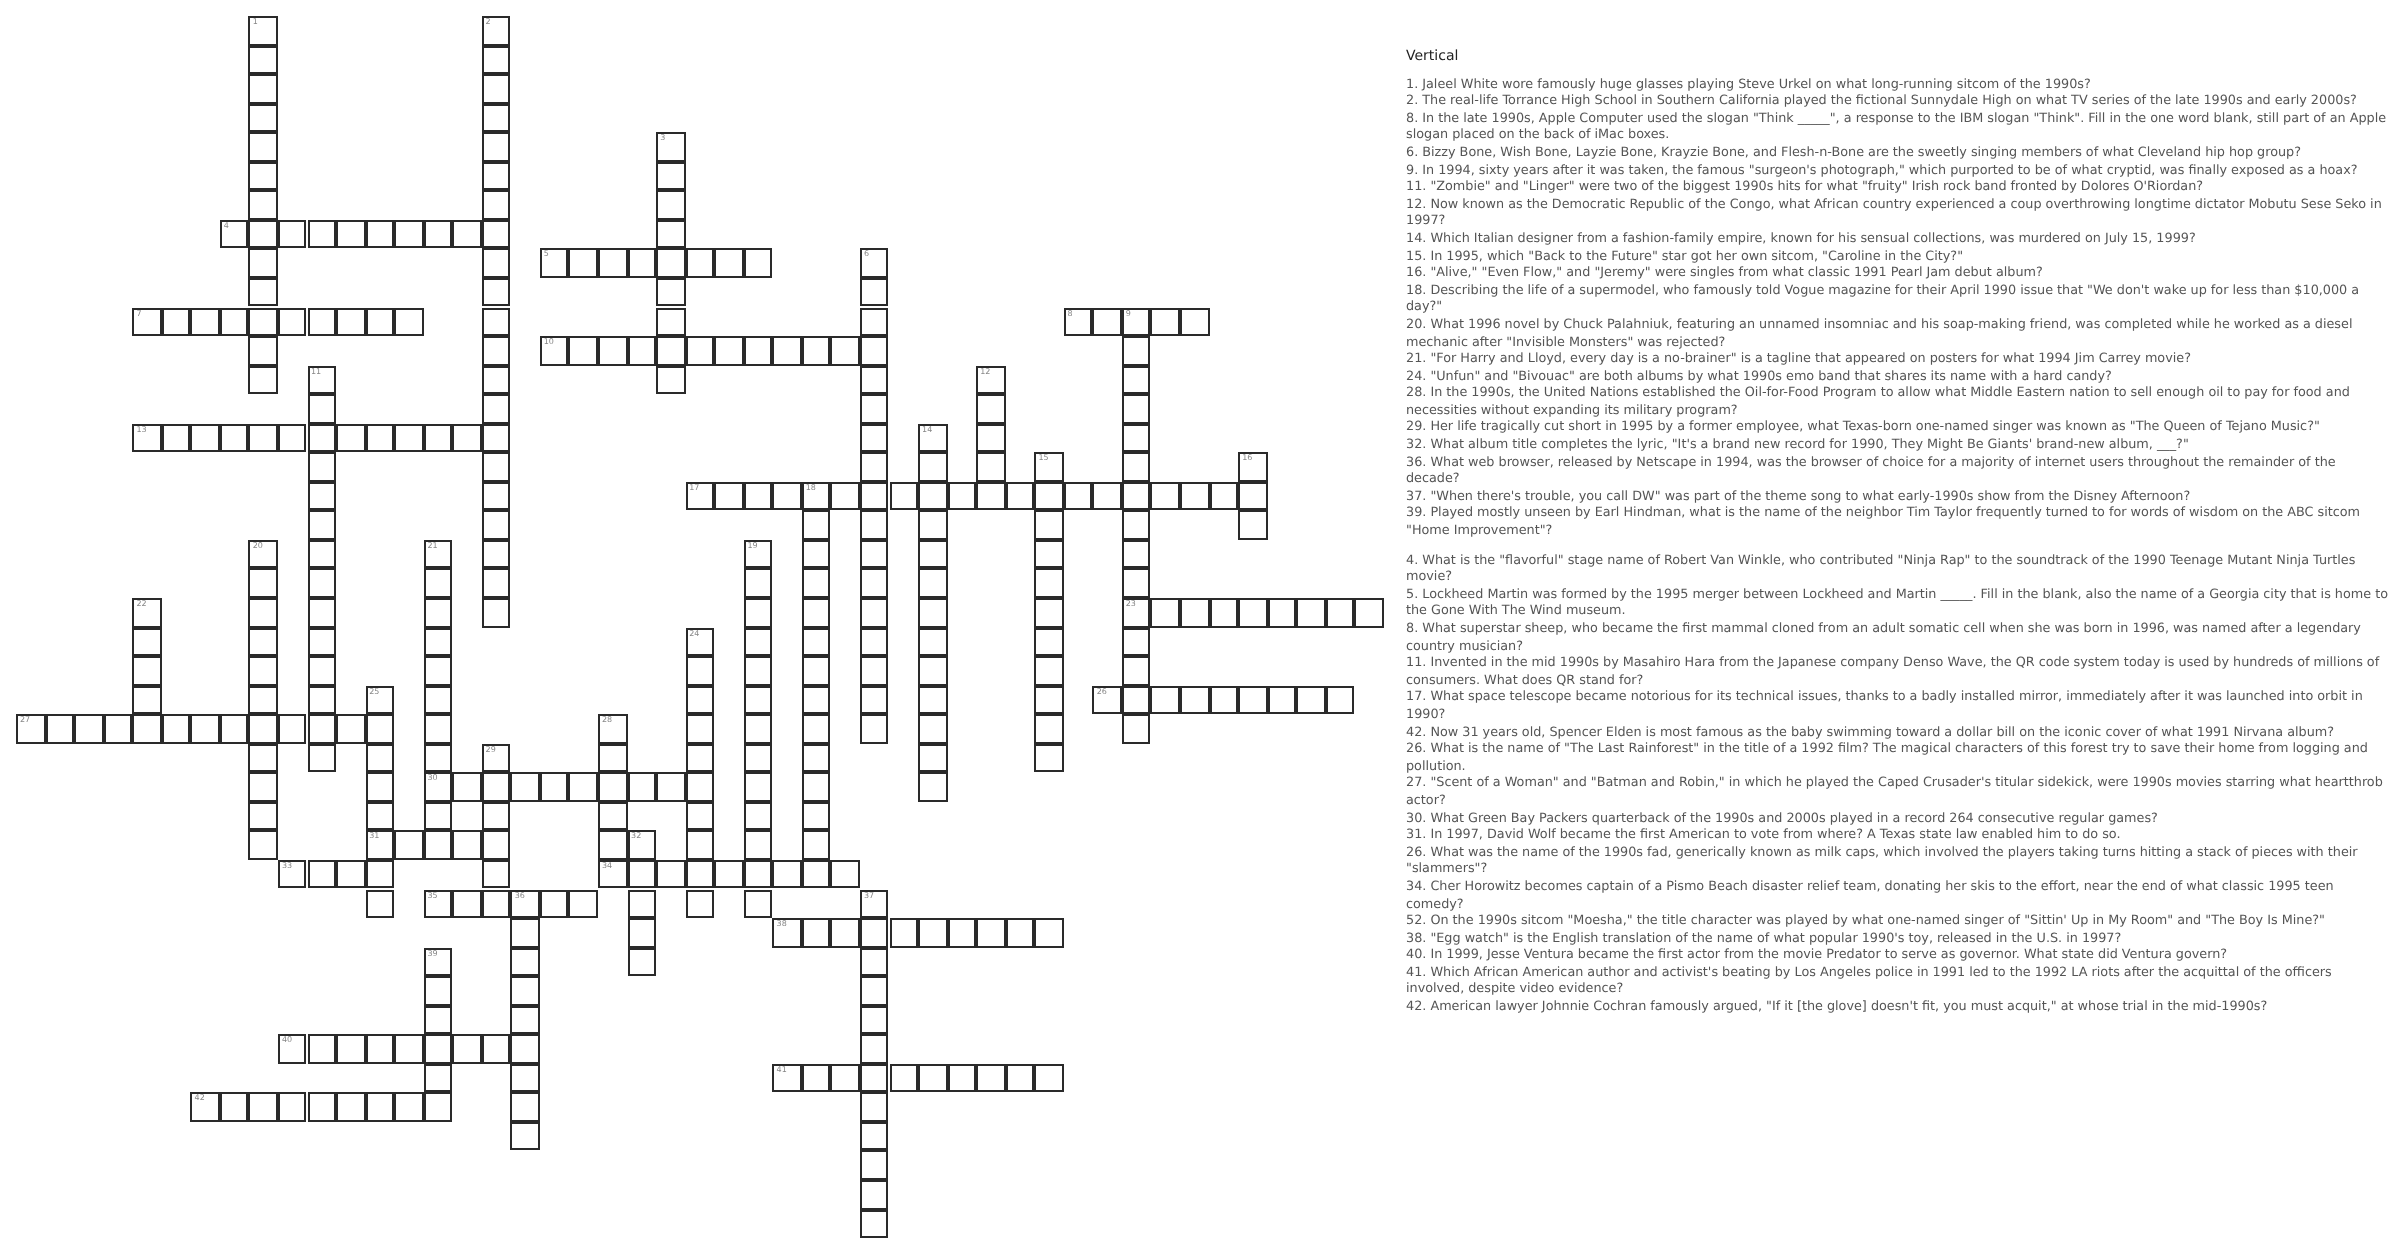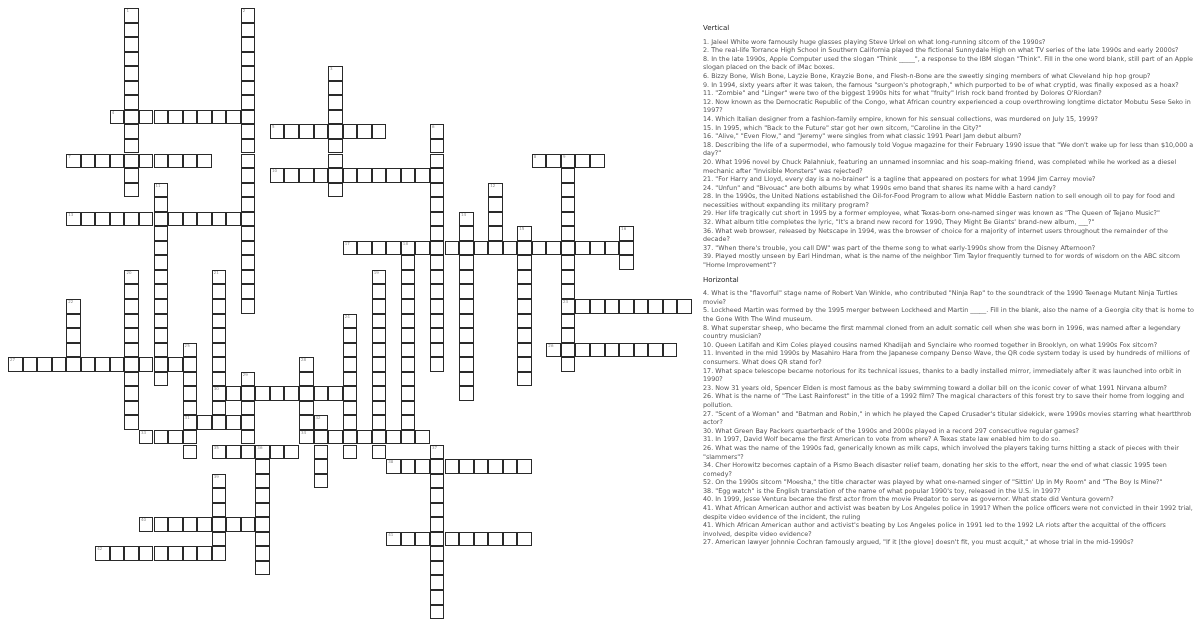--- a/index.html
+++ b/index.html
@@ -485,49 +485,46 @@
         <p>1. Jaleel White wore famously huge glasses playing Steve Urkel on what long-running sitcom of the 1990s?</p>
         <p>2. The real-life Torrance High School in Southern California played the fictional Sunnydale High on what TV series of the late 1990s and early 2000s?</p>
         <p>8. In the late 1990s, Apple Computer used the slogan "Think _____", a response to the IBM slogan "Think". Fill in the one word blank, still part of an Apple slogan placed on the back of iMac boxes.</p>
         <p>6. Bizzy Bone, Wish Bone, Layzie Bone, Krayzie Bone, and Flesh-n-Bone are the sweetly singing members of what Cleveland hip hop group?</p>
         <p>9. In 1994, sixty years after it was taken, the famous "surgeon's photograph," which purported to be of what cryptid, was finally exposed as a hoax?</p>
         <p>11. "Zombie" and "Linger" were two of the biggest 1990s hits for what "fruity" Irish rock band fronted by Dolores O'Riordan?</p>
         <p>12. Now known as the Democratic Republic of the Congo, what African country experienced a coup overthrowing longtime dictator Mobutu Sese Seko in 1997?</p>
         <p>14. Which Italian designer from a fashion-family empire, known for his sensual collections, was murdered on July 15, 1999?</p>
         <p>15. In 1995, which "Back to the Future" star got her own sitcom, "Caroline in the City?"</p>
         <p>16. "Alive," "Even Flow," and "Jeremy" were singles from what classic 1991 Pearl Jam debut album?</p>
-        <p>18. Describing the life of a supermodel, who famously told Vogue magazine for their February 1990 issue that "We don't wake up for less than $10,000 a day?"</p>
+        <p>18. Describing the life of a supermodel, who famously told Vogue magazine for their April 1990 issue that "We don't wake up for less than $10,000 a day?"</p>
         <p>20. What 1996 novel by Chuck Palahniuk, featuring an unnamed insomniac and his soap-making friend, was completed while he worked as a diesel mechanic after "Invisible Monsters" was rejected?</p>
         <p>21. "For Harry and Lloyd, every day is a no-brainer" is a tagline that appeared on posters for what 1994 Jim Carrey movie?</p>
         <p>24. "Unfun" and "Bivouac" are both albums by what 1990s emo band that shares its name with a hard candy?</p>
         <p>28. In the 1990s, the United Nations established the Oil-for-Food Program to allow what Middle Eastern nation to sell enough oil to pay for food and necessities without expanding its military program?</p>
         <p>29. Her life tragically cut short in 1995 by a former employee, what Texas-born one-named singer was known as "The Queen of Tejano Music?"</p>
         <p>32. What album title completes the lyric, "It's a brand new record for 1990, They Might Be Giants' brand-new album, ___?"</p>
         <p>36. What web browser, released by Netscape in 1994, was the browser of choice for a majority of internet users throughout the remainder of the decade?</p>
         <p>37. "When there's trouble, you call DW" was part of the theme song to what early-1990s show from the Disney Afternoon?</p>
         <p>39. Played mostly unseen by Earl Hindman, what is the name of the neighbor Tim Taylor frequently turned to for words of wisdom on the ABC sitcom "Home Improvement"?</p>
       </div>
   </div>
   <div class="section">
-    <h3>Horizontal</h3>
     <div id="hlist">
         <p>4. What is the "flavorful" stage name of Robert Van Winkle, who contributed "Ninja Rap" to the soundtrack of the 1990 Teenage Mutant Ninja Turtles movie?</p>
         <p>5. Lockheed Martin was formed by the 1995 merger between Lockheed and Martin _____. Fill in the blank, also the name of a Georgia city that is home to the Gone With The Wind museum.</p>
         <p>8. What superstar sheep, who became the first mammal cloned from an adult somatic cell when she was born in 1996, was named after a legendary country musician?</p>
-        <p>10. Queen Latifah and Kim Coles played cousins named Khadijah and Synclaire who roomed together in Brooklyn, on what 1990s Fox sitcom?</p>
         <p>11. Invented in the mid 1990s by Masahiro Hara from the Japanese company Denso Wave, the QR code system today is used by hundreds of millions of consumers. What does QR stand for?</p>
         <p>17. What space telescope became notorious for its technical issues, thanks to a badly installed mirror, immediately after it was launched into orbit in 1990?</p>
-        <p>23. Now 31 years old, Spencer Elden is most famous as the baby swimming toward a dollar bill on the iconic cover of what 1991 Nirvana album?</p>
+        <p>42. Now 31 years old, Spencer Elden is most famous as the baby swimming toward a dollar bill on the iconic cover of what 1991 Nirvana album?</p>
         <p>26. What is the name of "The Last Rainforest" in the title of a 1992 film? The magical characters of this forest try to save their home from logging and pollution.</p>
         <p>27. "Scent of a Woman" and "Batman and Robin," in which he played the Caped Crusader's titular sidekick, were 1990s movies starring what heartthrob actor?</p>
-        <p>30. What Green Bay Packers quarterback of the 1990s and 2000s played in a record 297 consecutive regular games?</p>
+        <p>30. What Green Bay Packers quarterback of the 1990s and 2000s played in a record 264 consecutive regular games?</p>
         <p>31. In 1997, David Wolf became the first American to vote from where? A Texas state law enabled him to do so.</p>
         <p>26. What was the name of the 1990s fad, generically known as milk caps, which involved the players taking turns hitting a stack of pieces with their "slammers"?</p>
         <p>34. Cher Horowitz becomes captain of a Pismo Beach disaster relief team, donating her skis to the effort, near the end of what classic 1995 teen comedy?</p>
         <p>52. On the 1990s sitcom "Moesha," the title character was played by what one-named singer of "Sittin' Up in My Room" and "The Boy Is Mine?"</p>
         <p>38. "Egg watch" is the English translation of the name of what popular 1990's toy, released in the U.S. in 1997?</p>
         <p>40. In 1999, Jesse Ventura became the first actor from the movie Predator to serve as governor. What state did Ventura govern?</p>
-        <p>41. What African American author and activist was beaten by Los Angeles police in 1991? When the police officers were not convicted in their 1992 trial, despite video evidence of the incident, the ruling</p>
         <p>41. Which African American author and activist's beating by Los Angeles police in 1991 led to the 1992 LA riots after the acquittal of the officers involved, despite video evidence?</p>
-        <p>27. American lawyer Johnnie Cochran famously argued, "If it [the glove] doesn't fit, you must acquit," at whose trial in the mid-1990s?</p>
+        <p>42. American lawyer Johnnie Cochran famously argued, "If it [the glove] doesn't fit, you must acquit," at whose trial in the mid-1990s?</p>
       </div>
   </div>
 </div>
 
 </body></html>

